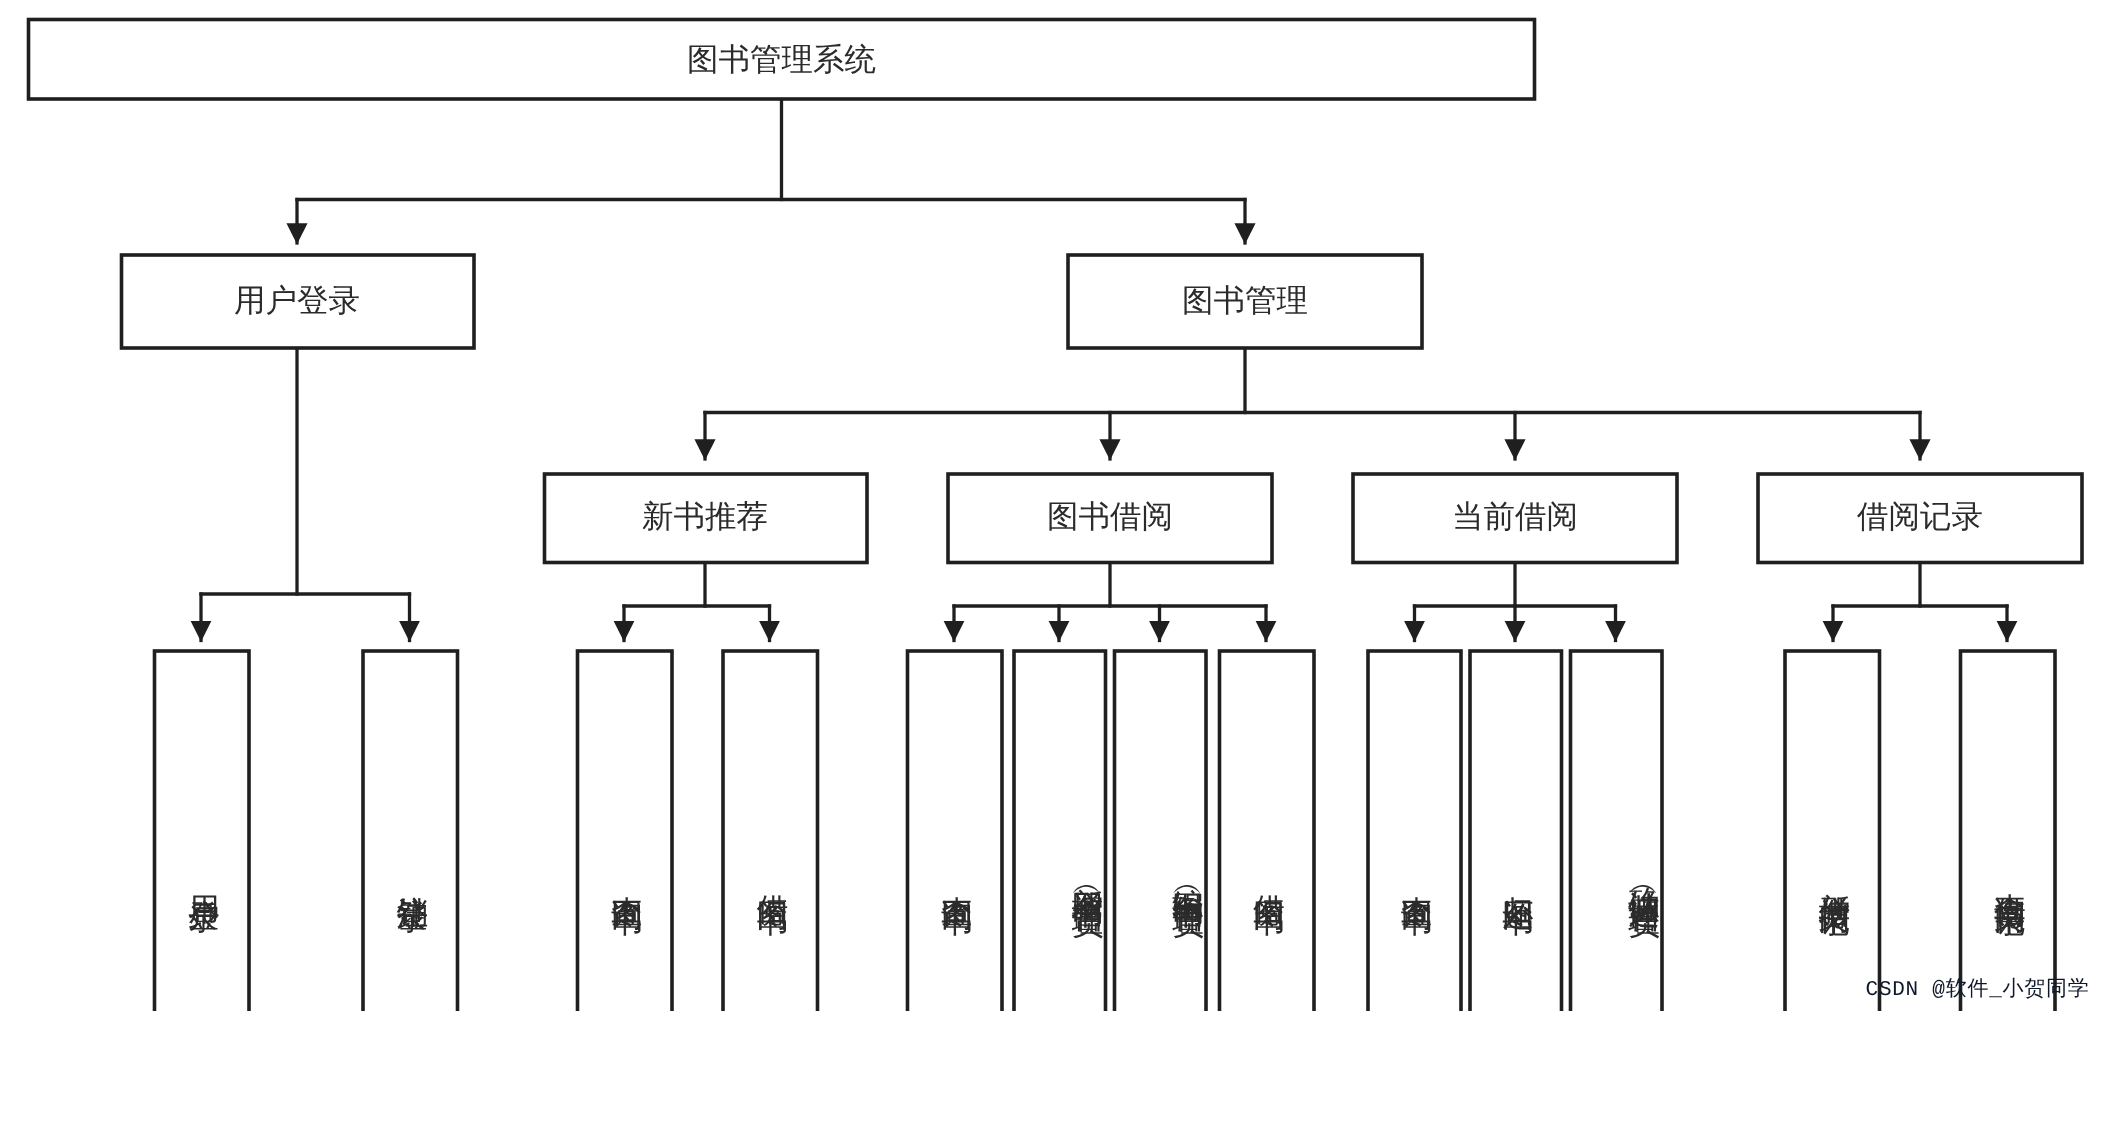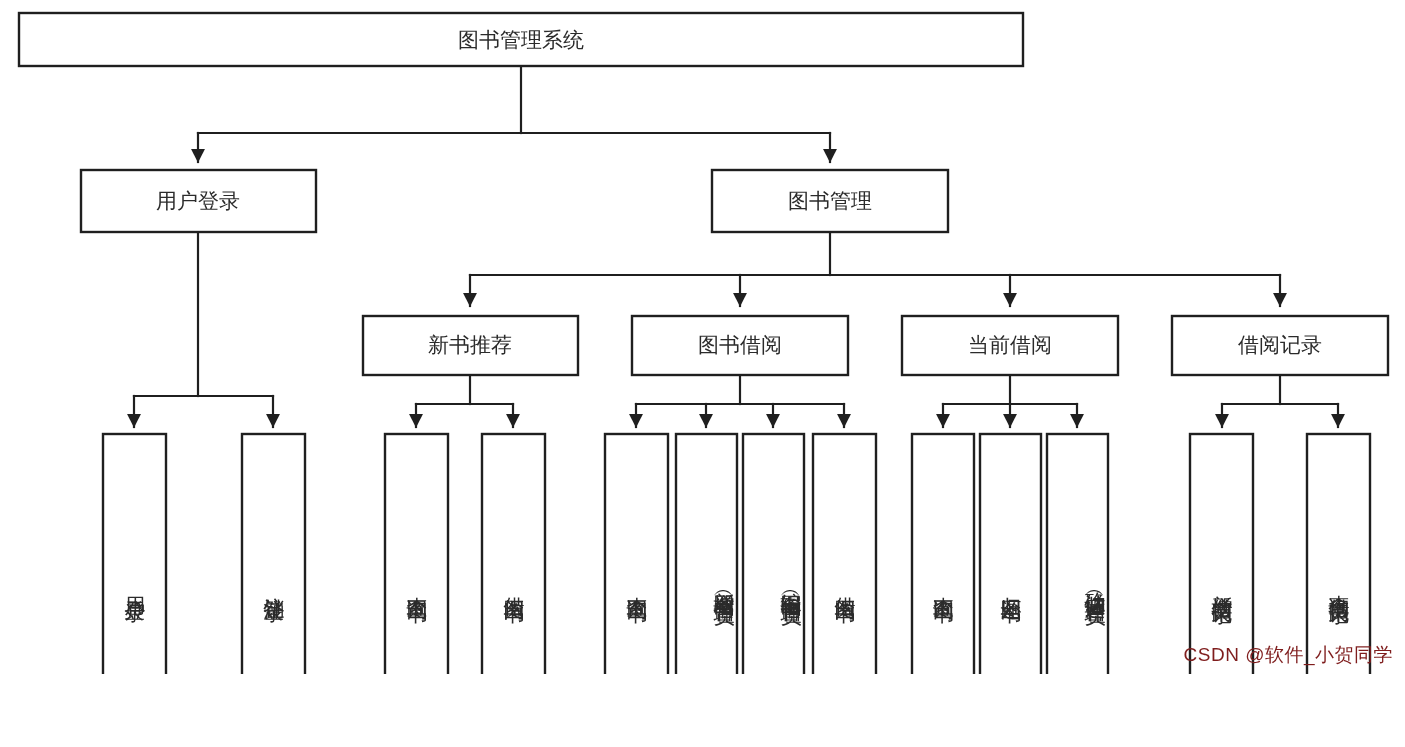--- a/index.html
+++ b/index.html
@@ -60,23 +60,23 @@
     line-height: 1.28;
     letter-spacing: 2px;
     color: #2b2b2b;
     pointer-events: none;
     user-select: none;
   }
   .watermark {
     position: absolute;
     right: 12px;
     bottom: 6px;
-    font-family: Liberation Sans, sans-serif;
-    font-size: 19px;
-    color: #7f1d1d;
+    font-family: Liberation Mono, monospace;
+    font-size: 14px;
+    color: #0f172a;
     letter-spacing: 0.5px;
     user-select: none;
   }
 </style>
 </head>
 <body>
 
 <div id="diagram-root">
 
   <svg class="diagram-canvas" viewBox="0 0 1405 747" xmlns="http://www.w3.org/2000/svg">

